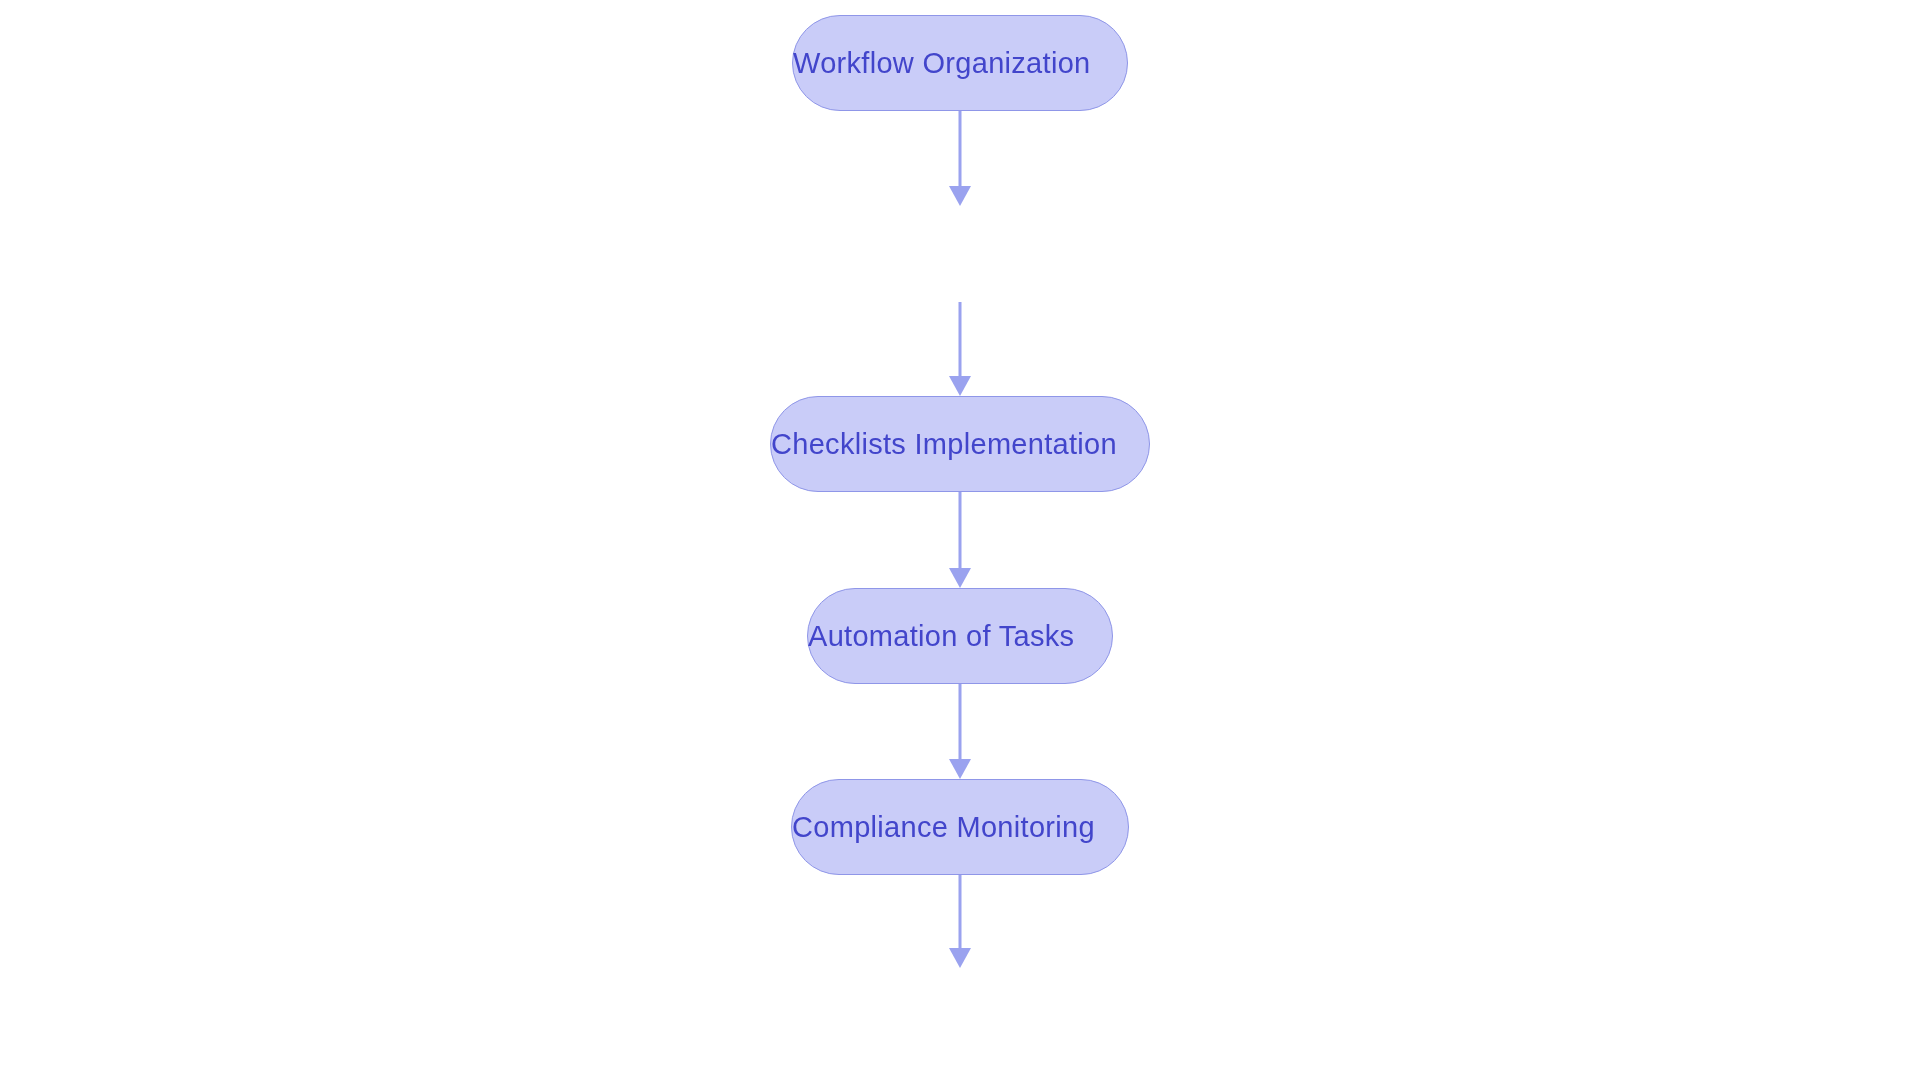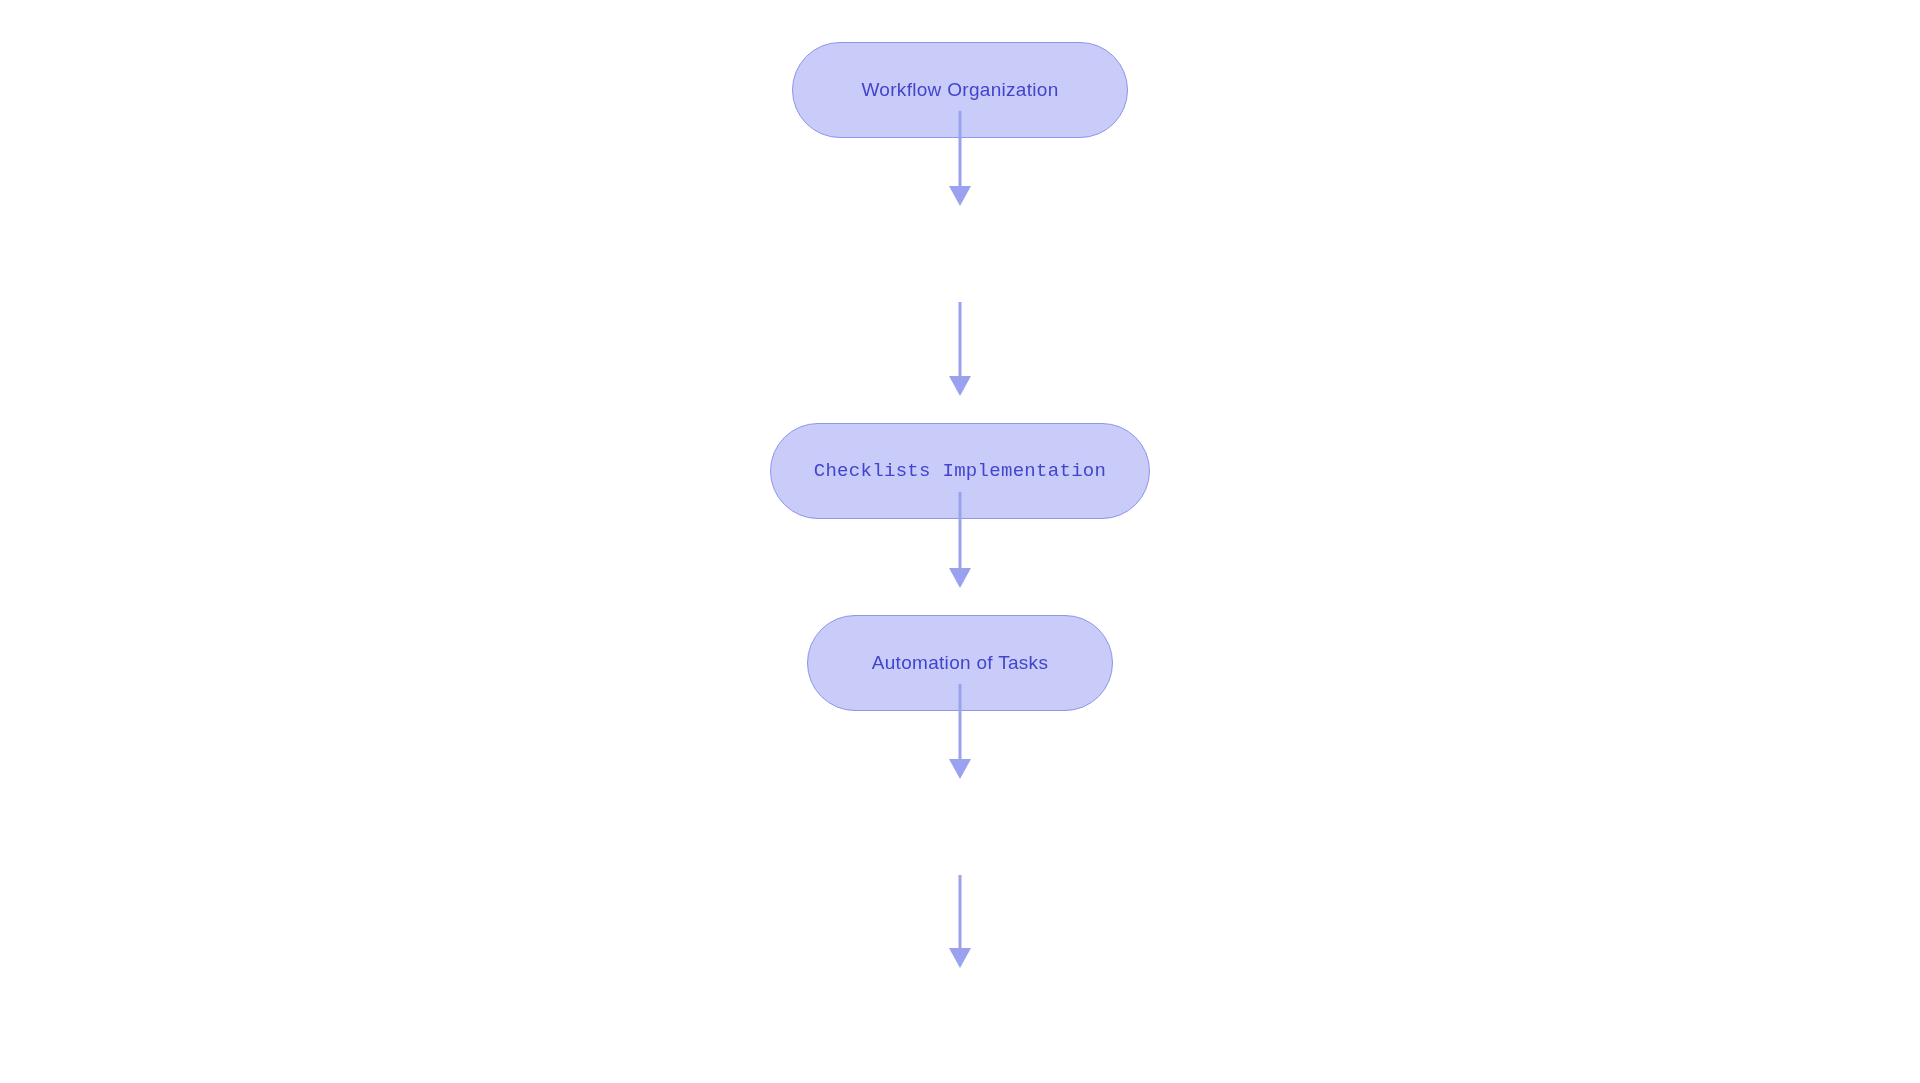--- a/index.html
+++ b/index.html
@@ -25,30 +25,28 @@
   .flow-node{
     position:absolute;
     left:50%;
     transform:translateX(-50%);
     height:96px;
     background:var(--node-fill);
     border:1.5px solid var(--node-border);
     border-radius:48px;
     display:flex;
     align-items:center;
-    justify-content:center;
     color:var(--node-text);
-    font-size:19px;
+    font-size:29px;
     letter-spacing:0.3px;
     white-space:nowrap;
-    margin-top:27px;
   }
   .n1{top:15px;  width:336px;}
   .n2{top:206px; width:355px;}
-  .n3{top:396px; width:380px;font-family:Liberation Mono, monospace;}
+  .n3{top:396px; width:380px;}
   .n4{top:588px; width:306px;}
   .n5{top:779px; width:338px;}
   .n6{top:968px; width:362px;}
 
   .flow-arrow{
     position:absolute;
     left:50%;
     transform:translateX(-50%);
     width:24px;
   }
@@ -108,20 +106,23 @@
 
   <div class="flow-node n4">
     <span>Automation of Tasks</span>
   </div>
 
   <div class="flow-arrow a4">
     <div class="arrow-shaft"></div>
     <div class="arrow-head"></div>
   </div>
 
+  <div class="flow-node n5">
+    <span>Compliance Monitoring</span>
+  </div>
 
   <div class="flow-arrow a5">
     <div class="arrow-shaft"></div>
     <div class="arrow-head"></div>
   </div>
 
 
 </div>
 
 </body></html>

